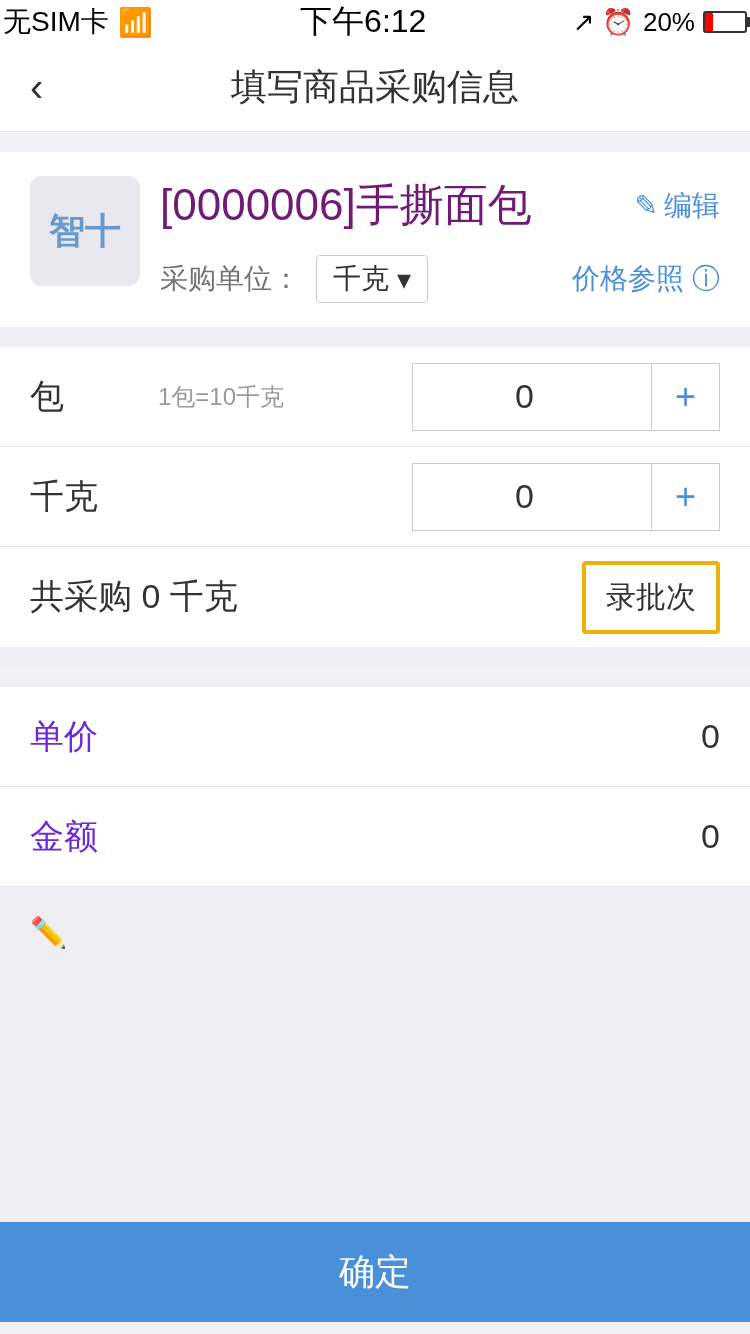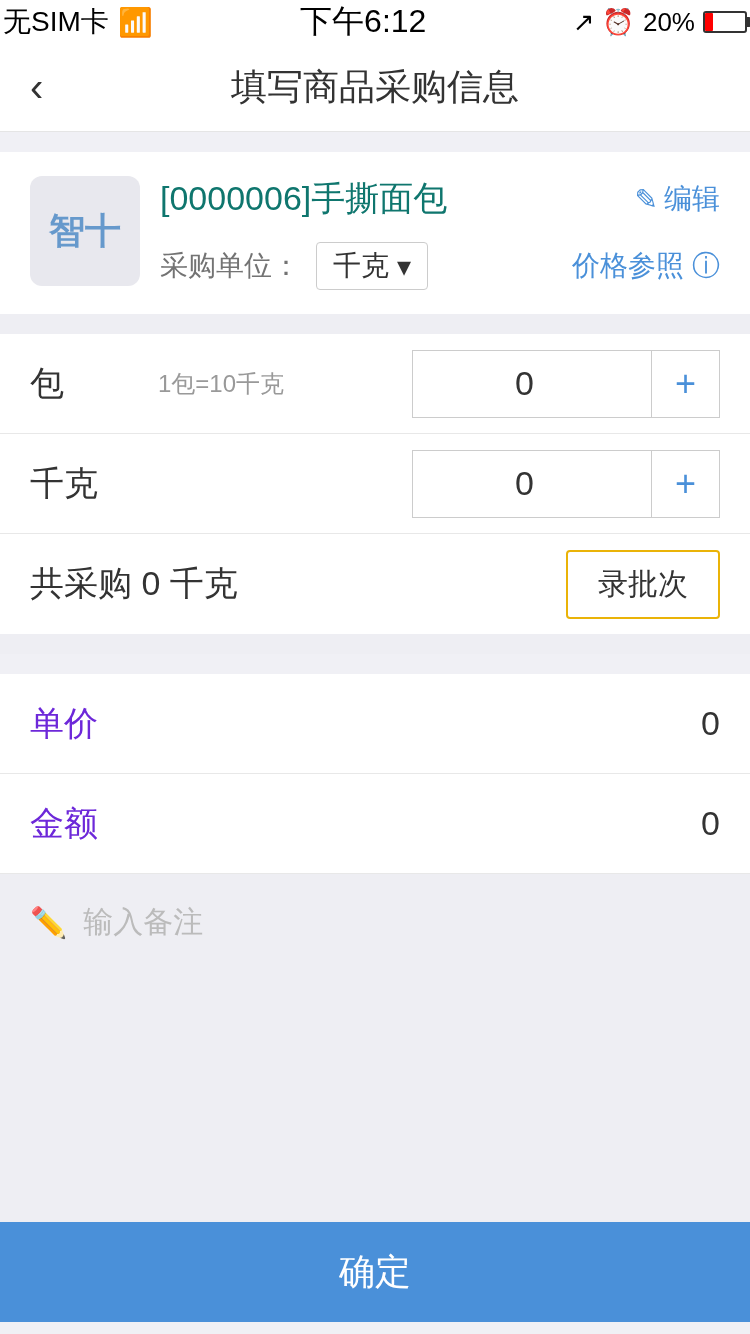--- a/index.html
+++ b/index.html
@@ -103,22 +103,22 @@
     .product-info {
       flex: 1;
     }
     .product-name-row {
       display: flex;
       justify-content: space-between;
       align-items: center;
       margin-bottom: 20px;
     }
     .product-name {
-      font-size: 34px;
-      color: #0f766e;
+      font-size: 44px;
+      color: #701a75;
       font-weight: 500;
     }
     .edit-btn {
       font-size: 28px;
       color: #4a90d9;
       display: flex;
       align-items: center;
       gap: 6px;
       cursor: pointer;
     }
@@ -217,22 +217,22 @@
       padding: 0 30px;
       height: 100px;
       background: #fff;
     }
     .summary-text {
       font-size: 34px;
       color: #333;
     }
     .batch-btn {
       margin-left: auto;
-      border: 2px solid #eab308;
-      padding: 12px 30px;
+      border: 4px solid #eab308;
+      padding: 12px 20px;
       font-size: 30px;
       color: #333;
       cursor: pointer;
       border-radius: 4px;
     }
 
     
     .price-section {
       background: #fff;
       margin-top: 20px;
@@ -381,18 +381,17 @@
     <span class="price-value">0</span>
   </div>
   <div class="price-row">
     <span class="price-label">金额</span>
     <span class="price-value">0</span>
   </div>
 </div>
 
 <div class="remark-section">
   <span class="remark-icon">✏️</span>
-  <span class="remark-placeholder">输入备注</span>
 </div>
 
 <div class="content-area" style="height: 320px;"></div>
 
 <button class="confirm-btn">确定</button>
 
 </body></html>

